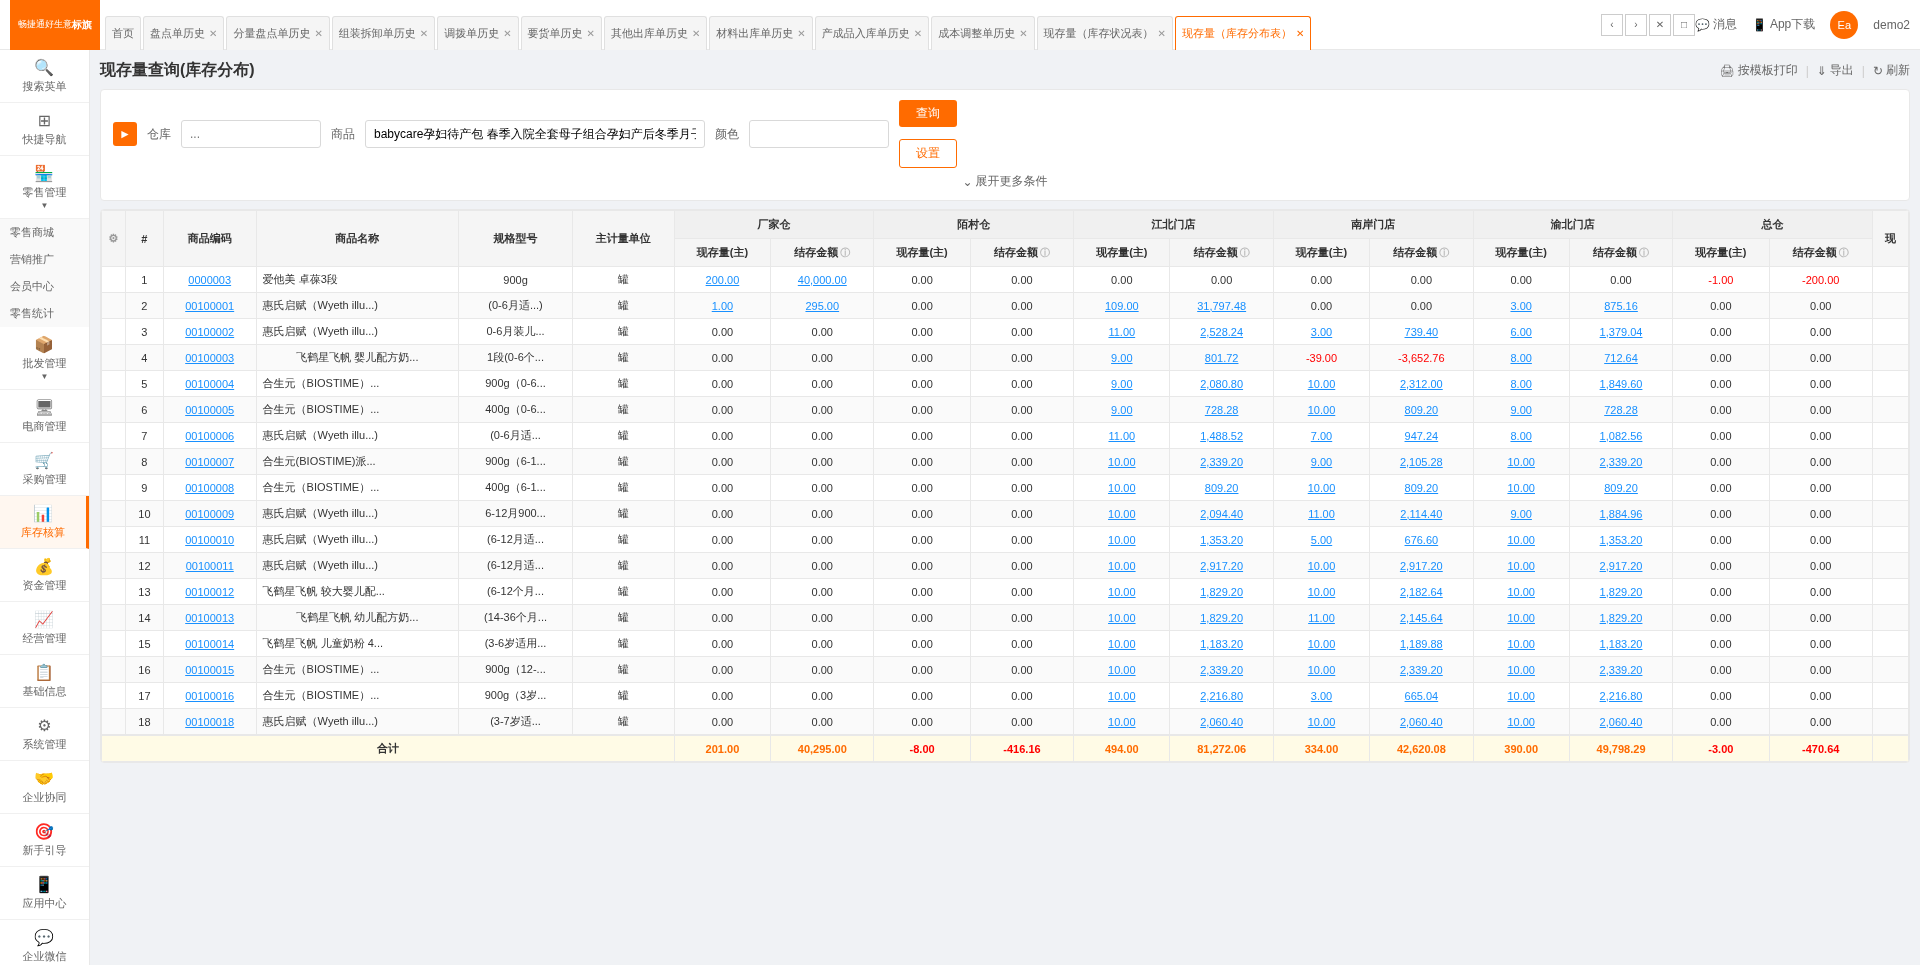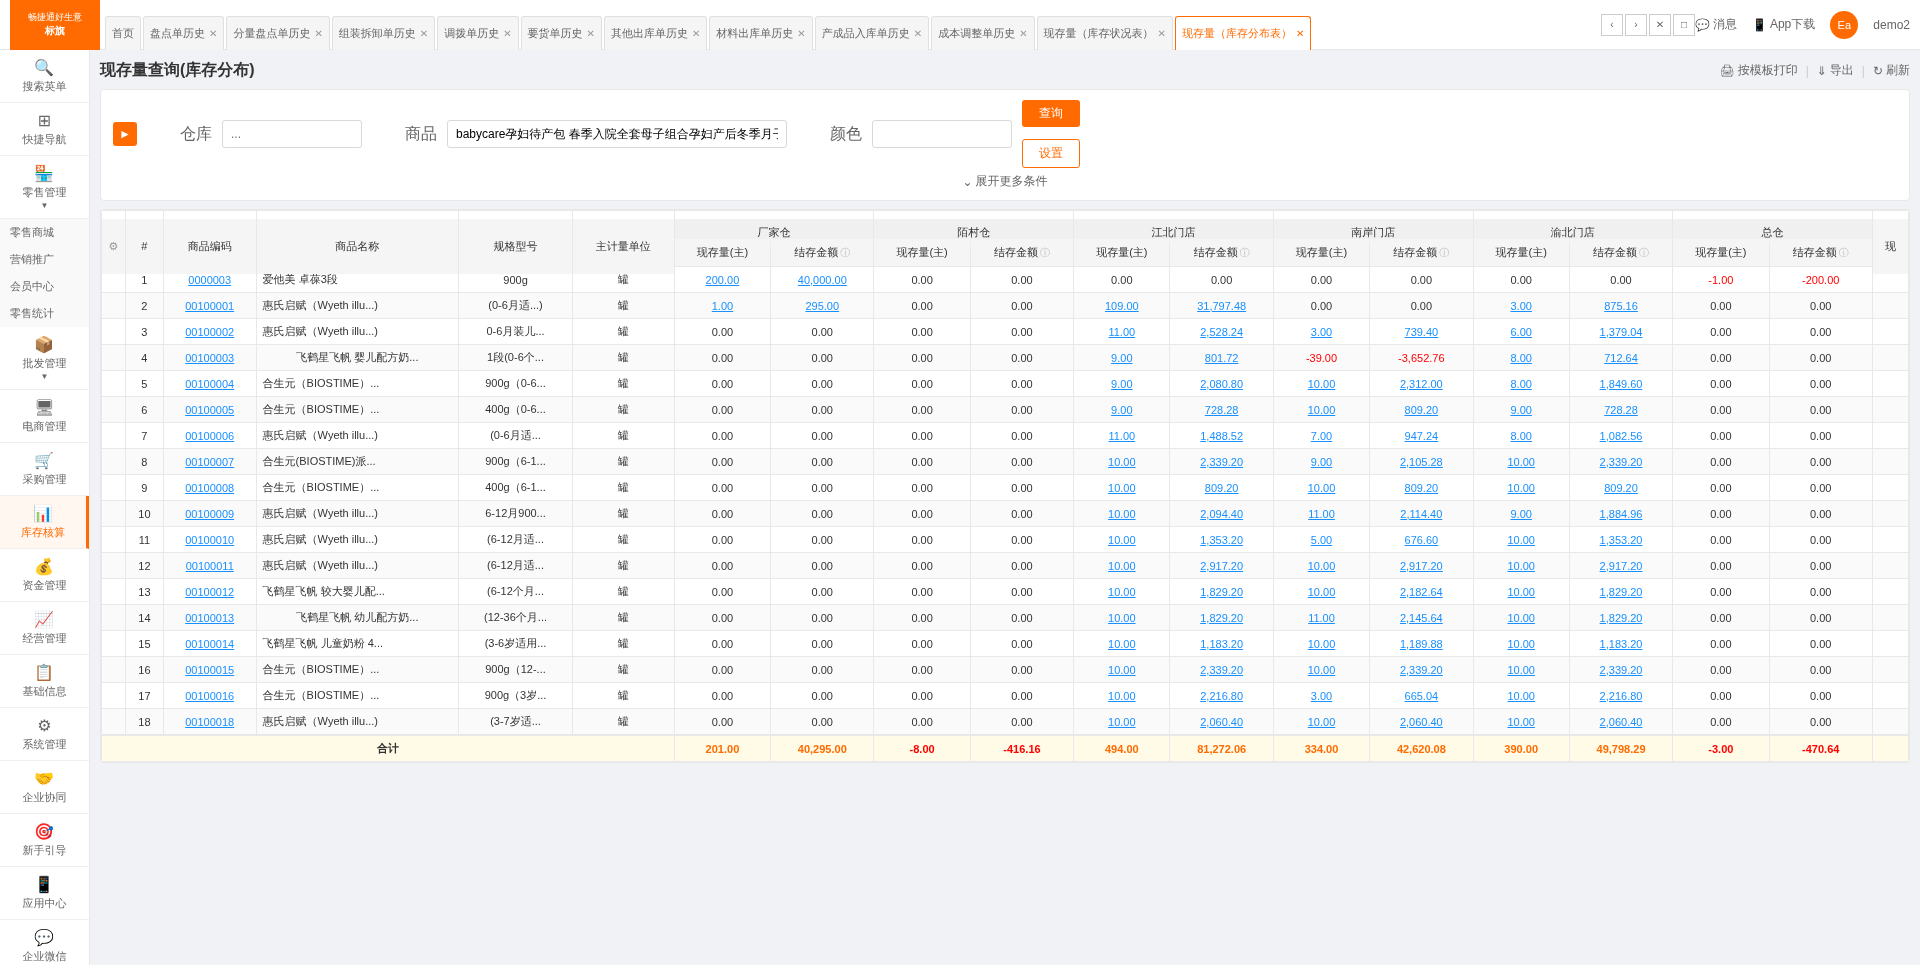--- a/index.html
+++ b/index.html
@@ -1,20 +1,20 @@
 <!DOCTYPE html>
 <html><head>
   <meta charset="utf-8">
   <style>
     * { box-sizing: border-box; margin: 0; padding: 0; }
     body { font-family: 'Microsoft YaHei', Arial, sans-serif; font-size: 12px; background: #f0f2f5; color: #333; overflow: hidden; height: 965px; }
 
     
     .top-bar { background: #fff; height: 50px; display: flex; align-items: center; padding: 0 10px; border-bottom: 1px solid #e8e8e8; position: fixed; top: 0; left: 0; right: 0; z-index: 100; }
-    .logo-area { width: 90px; display: flex; flex-direction: column; align-items: center; justify-content: center; height: 50px; background: #ff6b00; color: #fff; font-size: 10px; margin-right: 5px; flex-shrink: 0; }
+    .logo-area { width: 90px; display: flex; align-items: center; justify-content: center; height: 50px; background: #ff6b00; color: #fff; font-size: 10px; margin-right: 5px; flex-shrink: 0; }
     .top-nav-tabs { display: flex; flex: 1; overflow: hidden; align-items: flex-end; height: 50px; }
     .top-nav-tab { padding: 4px 6px; font-size: 11px; border: 1px solid #e0e0e0; border-bottom: none; background: #f5f5f5; color: #666; cursor: pointer; white-space: nowrap; display: flex; align-items: center; gap: 4px; border-radius: 3px 3px 0 0; margin-right: 2px; height: 34px; }
     .top-nav-tab.active { background: #fff; color: #ff6b00; border-color: #ff6b00; z-index: 1; }
     .top-nav-tab .close-x { color: #999; font-size: 10px; }
     .top-nav-tab.active .close-x { color: #ff6b00; }
     .top-nav-actions { display: flex; align-items: center; gap: 15px; font-size: 12px; color: #666; }
     .top-nav-actions .nav-btn { display: flex; align-items: center; gap: 3px; cursor: pointer; }
     .user-avatar { width: 28px; height: 28px; border-radius: 50%; background: #ff6b00; color: #fff; display: flex; align-items: center; justify-content: center; font-size: 11px; }
     .nav-arrows { display: flex; gap: 2px; }
     .nav-arrow-btn { width: 22px; height: 22px; border: 1px solid #ccc; background: #fff; cursor: pointer; display: flex; align-items: center; justify-content: center; font-size: 10px; color: #666; }
@@ -32,34 +32,34 @@
 
     
     .page-header { display: flex; align-items: center; justify-content: space-between; margin-bottom: 8px; }
     .page-title { font-size: 16px; font-weight: bold; color: #333; }
     .page-actions { display: flex; gap: 8px; align-items: center; font-size: 12px; color: #666; }
     .page-action-btn { display: flex; align-items: center; gap: 3px; cursor: pointer; }
 
     
     .filter-area { background: #fff; padding: 10px 12px; border-radius: 4px; margin-bottom: 8px; border: 1px solid #e8e8e8; }
     .filter-row { display: flex; align-items: center; gap: 10px; flex-wrap: nowrap; }
-    .filter-label { color: #666; white-space: nowrap; font-size: 16px; margin-left: 33px; }
+    .filter-label { color: #666; white-space: nowrap; font-size: 12px; }
     .filter-input { border: 1px solid #d9d9d9; border-radius: 3px; padding: 4px 8px; font-size: 12px; height: 28px; }
     .filter-input-wide { width: 340px; }
     .filter-input-medium { width: 140px; }
     .orange-arrow-btn { background: #ff6b00; color: #fff; border: none; border-radius: 3px; width: 24px; height: 24px; cursor: pointer; font-size: 12px; display: flex; align-items: center; justify-content: center; }
     .expand-btn { display: flex; align-items: center; gap: 3px; color: #666; font-size: 12px; cursor: pointer; margin-top: 5px; justify-content: center; }
     .query-btn { background: #ff6b00; color: #fff; border: none; border-radius: 3px; padding: 5px 16px; cursor: pointer; font-size: 12px; }
     .setting-btn { background: #fff; color: #ff6b00; border: 1px solid #ff6b00; border-radius: 3px; padding: 5px 16px; cursor: pointer; font-size: 12px; }
     .btn-group { display: flex; flex-direction: column; gap: 12px; }
 
     
     .table-container { background: #fff; border-radius: 4px; border: 1px solid #e8e8e8; overflow: auto; max-height: calc(965px - 220px); }
     table { width: 100%; border-collapse: collapse; font-size: 11px; }
-    thead th { background: #f5f5f5; padding: 6px 6px; border: 1px solid #e8e8e8; color: #333; white-space: nowrap; font-weight: normal; position: sticky; top: 8px; z-index: 10; }
+    thead th { background: #f5f5f5; padding: 6px 6px; border: 1px solid #e8e8e8; color: #333; white-space: nowrap; font-weight: bold; position: sticky; top: 0; z-index: 10; }
     thead th.group-header { background: #f0f0f0; }
     tbody td { padding: 5px 6px; border: 1px solid #e8e8e8; text-align: center; white-space: nowrap; }
     tbody tr:nth-child(even) { background: #fafafa; }
     .td-link { color: #1890ff; text-decoration: underline; cursor: pointer; }
     .td-red { color: #f00; margin-top: 41px; }
     .td-orange { color: #ff6b00; }
     .settings-col { width: 24px; }
     .gear-icon { color: #999; cursor: pointer; }
     .summary-row { background: #fffbe6 !important; font-weight: bold; }
     .summary-row td { border-top: 2px solid #e8e8e8; }
@@ -573,21 +573,21 @@
             <td class="td-link">1,829.20</td>
             <td class="">0.00</td>
             <td class="">0.00</td>
     <td></td>
   </tr>
           <tr>
     <td></td>
     <td>14</td>
     <td class="td-link">00100013</td>
     <td style="text-align:center">飞鹤星飞帆 幼儿配方奶...</td>
-    <td>(12-36个月...</td>
+    <td>(14-36个月...</td>
     <td>罐</td>
     <td class="">0.00</td>
             <td class="">0.00</td>
             <td class="">0.00</td>
             <td class="">0.00</td>
             <td class="td-link">10.00</td>
             <td class="td-link">1,829.20</td>
             <td class="td-link">11.00</td>
             <td class="td-link">2,145.64</td>
             <td class="td-link">10.00</td>

